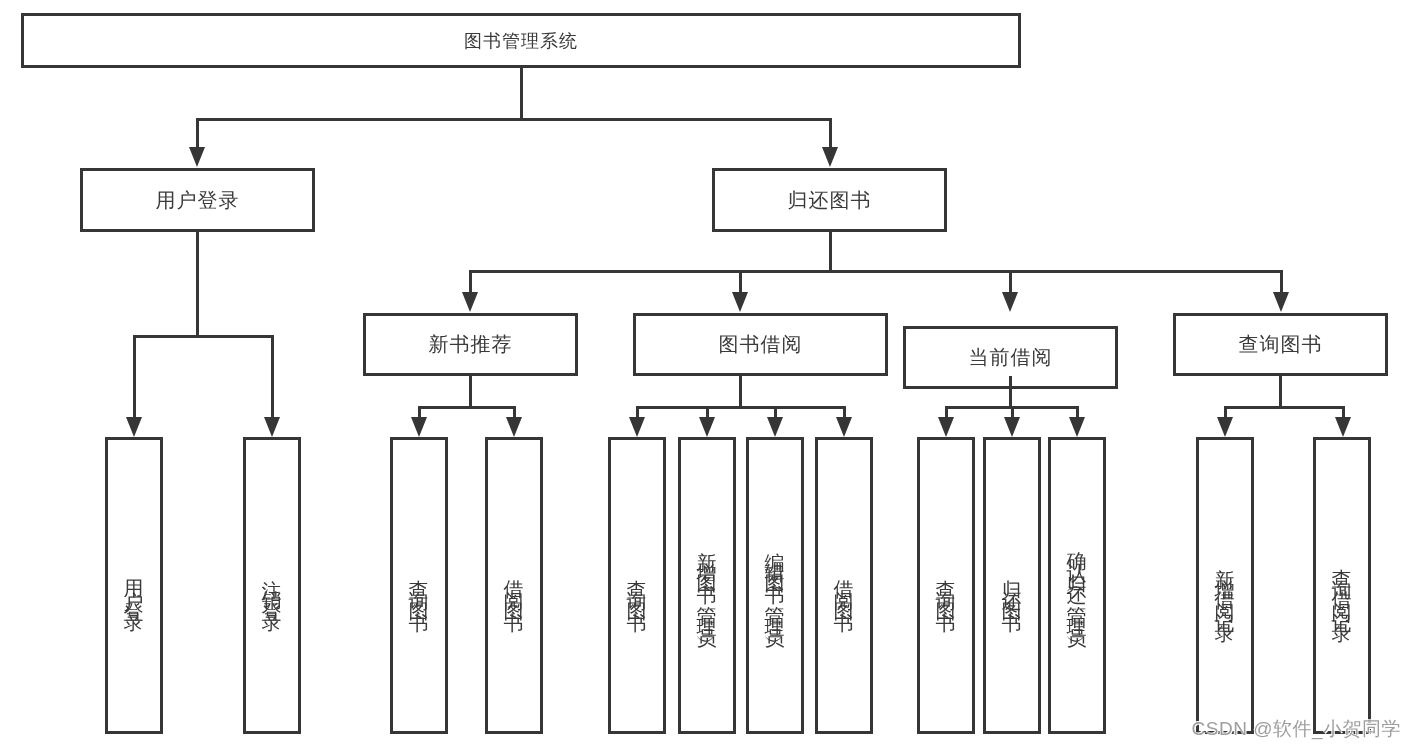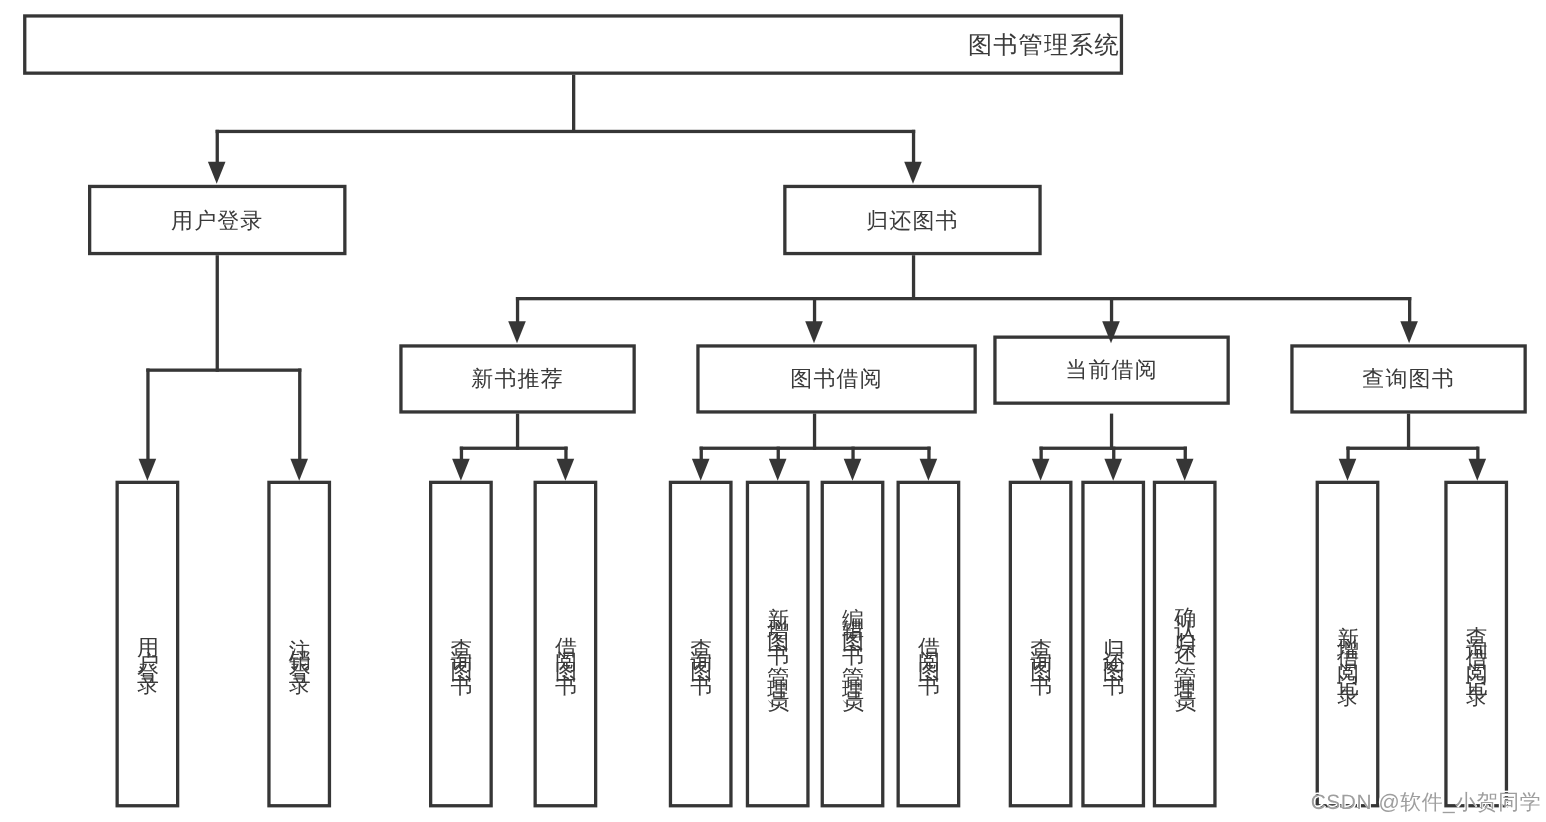--- a/index.html
+++ b/index.html
@@ -26,22 +26,21 @@
     display: flex;
     align-items: center;
     justify-content: center;
     color: #3a3a3a;
   }
   .hbox {
     font-size: 20px;
     letter-spacing: 1px;
   }
   .root-box {
-    font-size: 22px;
-    justify-content: flex-end;
+    font-size: 18px;
   }
   .vbox {
     width: 58px;
     height: 297px;
     top: 437px;
   }
   .vtext {
     writing-mode: vertical-rl;
     text-orientation: mixed;
     font-size: 20px;
@@ -88,21 +87,21 @@
   <div class="box hbox" style="left:712px;top:168px;width:235px;height:64px">
     <span>归还图书</span>
   </div>
 
   <div class="box hbox" style="left:363px;top:313px;width:215px;height:63px">
     <span>新书推荐</span>
   </div>
   <div class="box hbox" style="left:633px;top:313px;width:255px;height:63px">
     <span>图书借阅</span>
   </div>
-  <div class="box hbox" style="left:903px;top:305px;width:215px;height:63px">
+  <div class="box hbox" style="left:903px;top:326px;width:215px;height:63px">
     <span>当前借阅</span>
   </div>
   <div class="box hbox" style="left:1173px;top:313px;width:215px;height:63px">
     <span>查询图书</span>
   </div>
 
   <div class="box vbox" style="left:105px">
     <span class="vtext">用户登录</span>
   </div>
   <div class="box vbox" style="left:243px">

